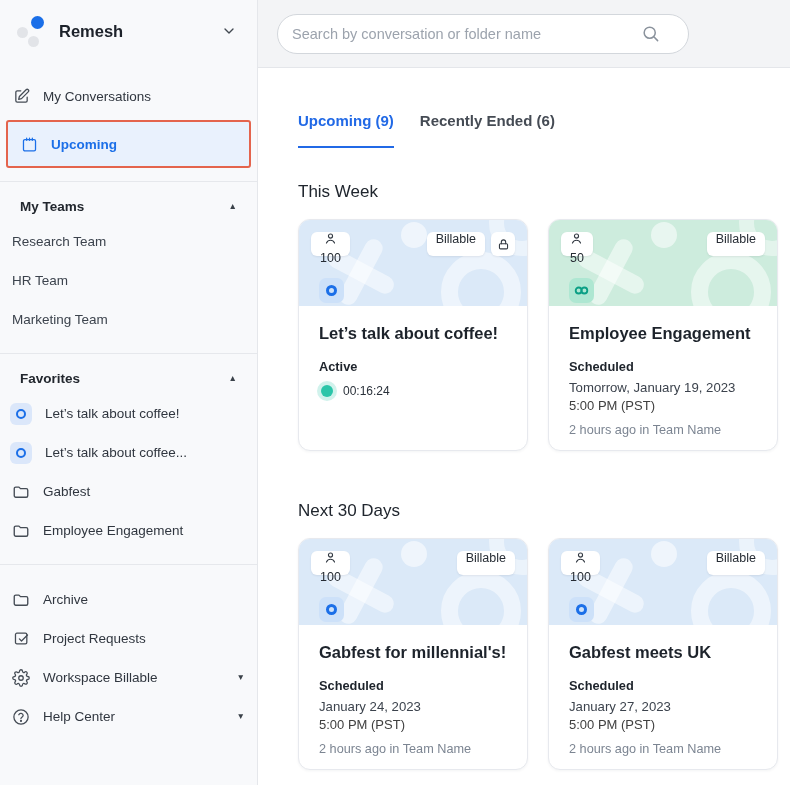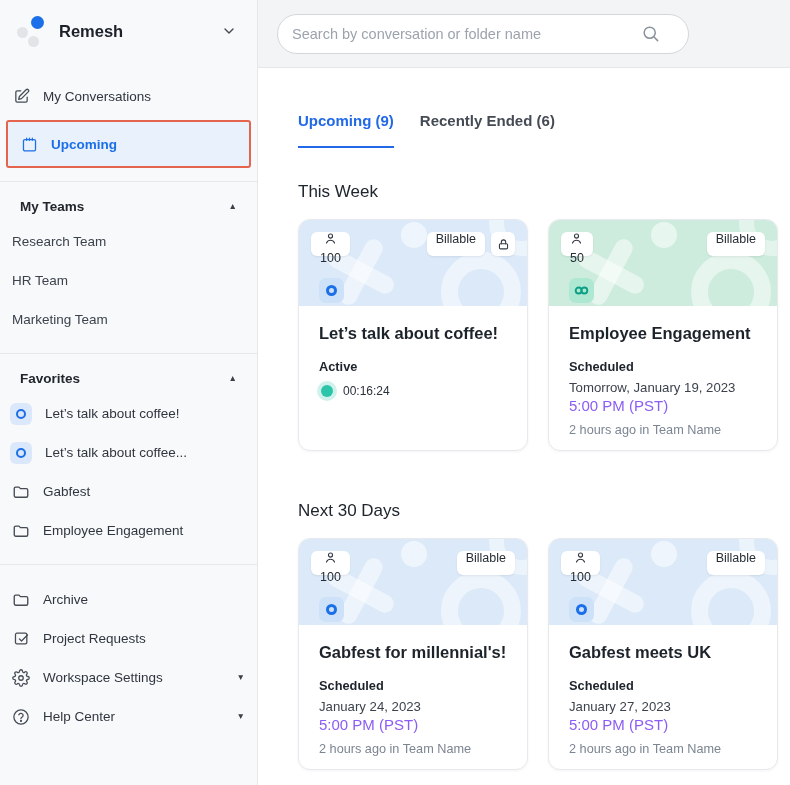--- a/index.html
+++ b/index.html
@@ -68,21 +68,21 @@
   .banner-icon { position:absolute; left:20px; bottom:3px; width:25px; height:25px; border-radius:7px; display:flex; align-items:center; justify-content:center; }
   .banner-icon.conv { background:#cde1f9; }
   .conv-ring { width:11px; height:11px; border:3px solid #1b6fe8; border-radius:50%; }
   .banner-icon.inf { background:#aee7d2; color:#0a9f85; }
   .card-body { padding:17px 20px 13px; display:flex; flex-direction:column; flex:1; }
   .card-title { font-size:16.5px; font-weight:bold; color:#1d232b; line-height:21px; }
   .card-status { margin-top:15px; font-size:12.8px; font-weight:bold; color:#1d232b; }
   .timer { display:flex; align-items:center; gap:10px; margin-top:10px; font-size:12px; color:#2a313a; }
   .timer-dot { width:12px; height:12px; border-radius:50%; background:#2cc5a9; box-shadow:0 0 0 4px rgba(44,197,169,.22); margin-left:2px; flex:none; }
   .sched-line1 { font-size:13.2px; color:#3c434d; line-height:17.5px; margin-top:5px; }
-  .sched-line2 { font-size:15px; color:#8b5cf6; line-height:17.5px; }
+  .sched-line2 { font-size:13px; color:#404040; line-height:17.5px; }
   .card-footer { margin-top:auto; font-size:12.7px; color:#7c8592; }
 </style>
 </head>
 <body>
 
 <aside class="sidebar">
   <div class="ws-header">
     <div class="logo">
       <span class="dot dot-gray1"></span>
         <span class="dot dot-blue"></span>
@@ -194,21 +194,21 @@
       </span>
       <span>Project Requests</span>
     </div>
     <div class="side-item">
       <span class="ic">
         <svg width="18" height="18" viewBox="0 0 24 24" fill="none" stroke="currentColor" stroke-width="1.7" stroke-linecap="round" stroke-linejoin="round">
             <circle cx="12" cy="12" r="3"></circle>
             <path d="M19.4 15a1.65 1.65 0 0 0 .33 1.82l.06.06a2 2 0 0 1 0 2.83 2 2 0 0 1-2.83 0l-.06-.06a1.65 1.65 0 0 0-1.82-.33 1.65 1.65 0 0 0-1 1.51V21a2 2 0 0 1-2 2 2 2 0 0 1-2-2v-.09A1.65 1.65 0 0 0 9 19.4a1.65 1.65 0 0 0-1.82.33l-.06.06a2 2 0 0 1-2.83 0 2 2 0 0 1 0-2.83l.06-.06a1.65 1.65 0 0 0 .33-1.82 1.65 1.65 0 0 0-1.51-1H3a2 2 0 0 1-2-2 2 2 0 0 1 2-2h.09A1.65 1.65 0 0 0 4.6 9a1.65 1.65 0 0 0-.33-1.82l-.06-.06a2 2 0 0 1 0-2.83 2 2 0 0 1 2.83 0l.06.06a1.65 1.65 0 0 0 1.82.33H9a1.65 1.65 0 0 0 1-1.51V3a2 2 0 0 1 2-2 2 2 0 0 1 2 2v.09a1.65 1.65 0 0 0 1 1.51 1.65 1.65 0 0 0 1.82-.33l.06-.06a2 2 0 0 1 2.83 0 2 2 0 0 1 0 2.83l-.06.06a1.65 1.65 0 0 0-.33 1.82V9a1.65 1.65 0 0 0 1.51 1H21a2 2 0 0 1 2 2 2 2 0 0 1-2 2h-.09a1.65 1.65 0 0 0-1.51 1z"></path>
           </svg>
       </span>
-      <span>Workspace Settings</span>
+      <span>Workspace Billable</span>
       <span class="tri tri-right">▼</span>
     </div>
     <div class="side-item">
       <span class="ic">
         <svg width="18" height="18" viewBox="0 0 24 24" fill="none" stroke="currentColor" stroke-width="1.7" stroke-linecap="round" stroke-linejoin="round">
             <circle cx="12" cy="12" r="9.5"></circle>
             <path d="M9.1 9a3 3 0 0 1 5.8 1c0 2-3 2.5-3 4"></path>
             <circle cx="12" cy="17.2" r="0.6" fill="currentColor"></circle>
           </svg>
       </span>

